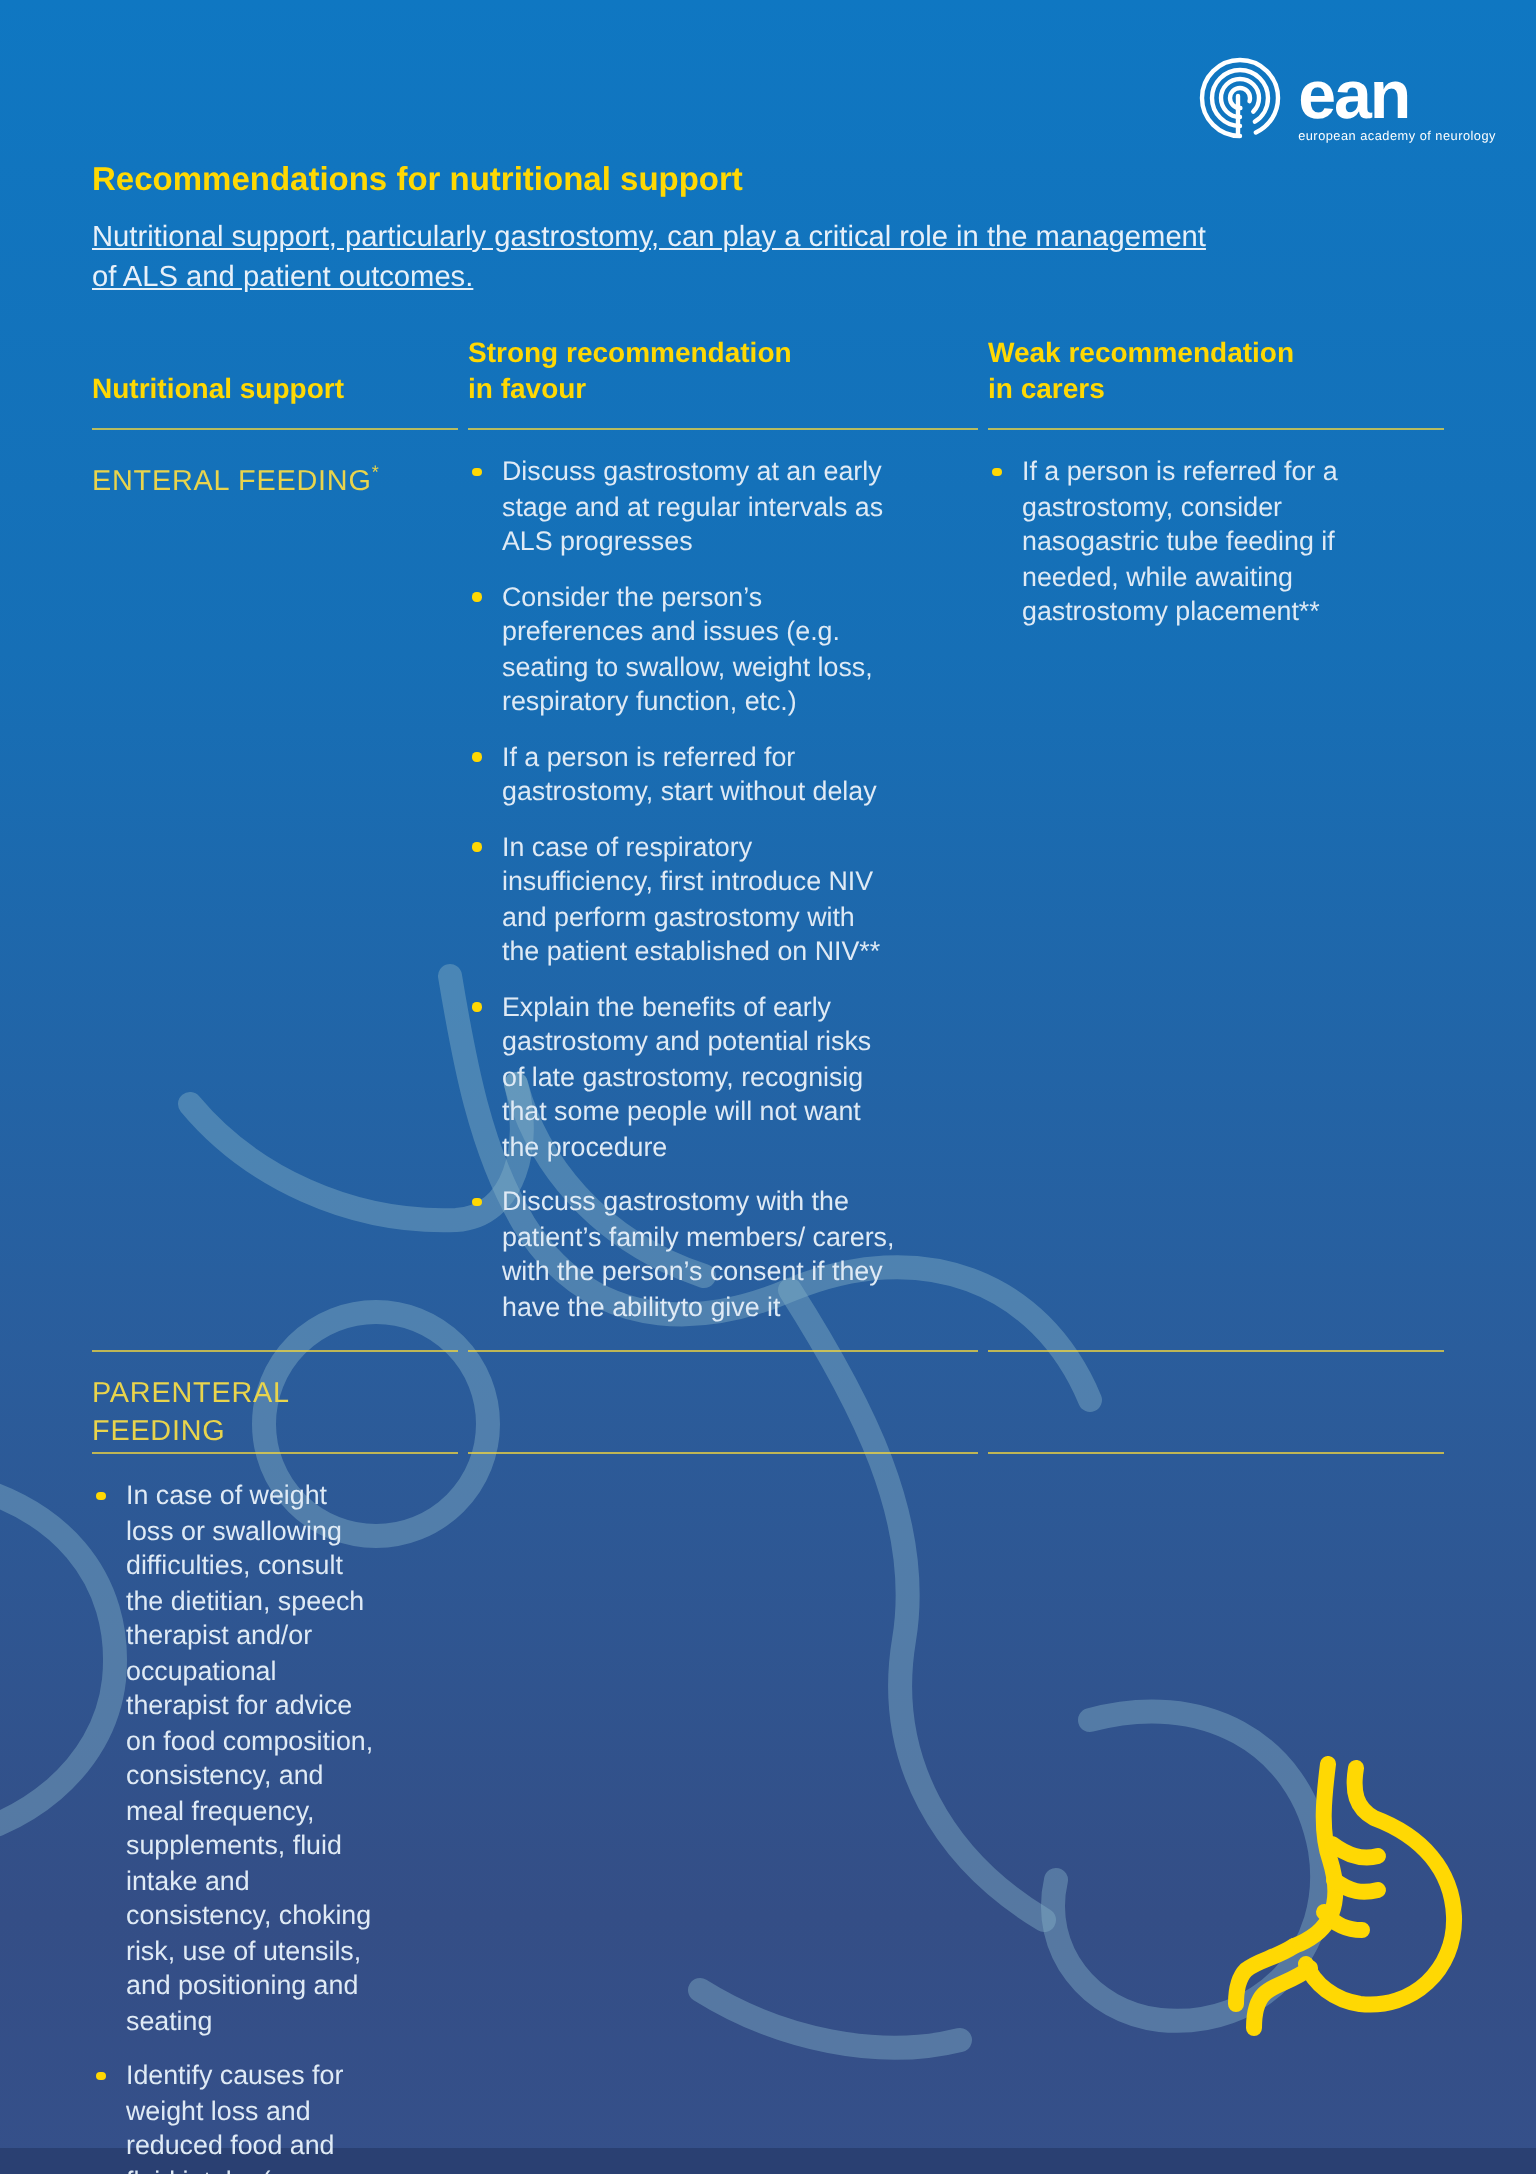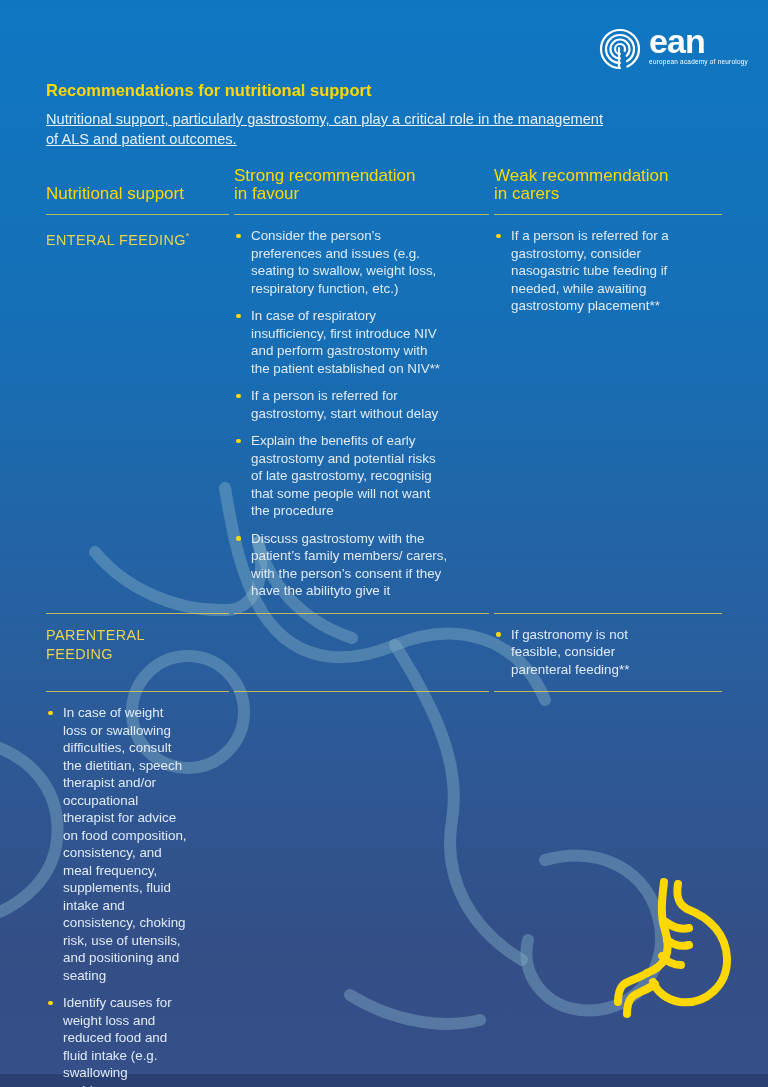--- a/index.html
+++ b/index.html
@@ -9,33 +9,33 @@
     overflow:hidden;
   }
   .page{
     position:relative;width:768px;height:1087px;overflow:hidden;
     background:linear-gradient(180deg,#0f77c2 0%,#166fb6 30%,#2a5d9c 62%,#344e86 88%,#35508a 100%);
   }
   .decor{position:absolute;left:0;top:0;width:768px;height:1087px;pointer-events:none;}
   .footer-strip{position:absolute;left:0;bottom:0;width:768px;height:13px;background:rgba(14,24,54,.28);}
 
   
-  .logo{position:absolute;top:26px;right:20px;display:flex;align-items:flex-start;gap:7px;z-index:3;}
+  .logo{position:absolute;top:26px;right:20px;display:flex;align-items:flex-end;gap:7px;z-index:3;}
   .logo-txt{display:flex;flex-direction:column;align-items:flex-start;}
   .logo-brand{color:#ffffff;font-weight:bold;font-size:34px;line-height:30px;letter-spacing:-1px;}
   .logo-tag{color:#ffffff;font-size:6.4px;letter-spacing:.25px;margin-top:2px;white-space:nowrap;}
 
   .content{position:absolute;left:46px;top:80px;width:677px;z-index:2;}
   .title{color:#ffd803;font-size:16.5px;font-weight:bold;line-height:20px;margin:0 0 9px 0;}
   .intro{color:#e7f0f9;font-size:14.6px;line-height:20px;margin:0;white-space:pre-line;text-decoration:underline;}
 
   .rec-table{margin-top:18px;}
   .grid-row{display:grid;grid-template-columns:188px 260px 229px;align-items:start;}
   .thead{align-items:end;}
-  .th{color:#ffd803;font-weight:normal;font-size:17px;line-height:18px;white-space:pre-line;padding-bottom:11px;}
+  .th{color:#ffd803;font-weight:bold;font-size:14px;line-height:18px;white-space:pre-line;padding-bottom:11px;}
   .divider{display:flex;gap:5px;}
   .divider i{display:block;height:1px;background:rgba(247,216,60,.72);}
   .divider i:nth-child(1){width:183px;}
   .divider i:nth-child(2){width:255px;}
   .divider i:nth-child(3){width:228px;}
 
   .cat{color:#e9d44c;font-size:14.4px;line-height:19px;letter-spacing:.4px;padding-top:12px;white-space:pre-line;}
   .cat sup{font-size:9px;}
   ul.bullets{list-style:none;margin:0;padding:12px 0 3px 0;}
   ul.bullets li{
@@ -101,47 +101,43 @@
       <div class="divider">
           <i></i>
           <i></i>
           <i></i>
         </div>
       <div>
           <div class="grid-row">
             <div class="cat">ENTERAL FEEDING<sup>*</sup></div>
             <div>
               <ul class="bullets">
+                <li>Discuss gastrostomy at an early stage and at regular intervals as ALS progresses</li>
                 <li>Consider the person’s preferences and issues (e.g. seating to swallow, weight loss, respiratory function, etc.)</li>
+                <li>If a person is referred for gastrostomy, start without delay</li>
                 <li>In case of respiratory insufficiency, first introduce NIV and perform gastrostomy with the patient established on NIV**</li>
-                <li>If a person is referred for gastrostomy, start without delay</li>
                 <li>Explain the benefits of early gastrostomy and potential risks of late gastrostomy, recognisig that some people will not want the procedure</li>
                 <li>Discuss gastrostomy with the patient’s family members/ carers, with the person’s consent if they have the abilityto give it</li>
               </ul>
             </div>
             <div>
               <ul class="bullets">
                 <li>If a person is referred for a gastrostomy, consider nasogastric tube feeding if needed, while awaiting gastrostomy placement**</li>
               </ul>
             </div>
           </div>
           <div class="divider">
             <i></i>
             <i></i>
             <i></i>
           </div>
           <div class="grid-row">
             <div class="cat">PARENTERAL
 FEEDING</div>
             <div></div>
-            <div>
-              <ul class="bullets">
-                <li>If gastronomy is not feasible, consider parenteral feeding**</li>
-              </ul>
-            </div>
           </div>
           <div class="divider">
             <i></i>
             <i></i>
             <i></i>
           </div>
           <div class="grid-row">
             <div>
               <ul class="bullets">
                 <li>In case of weight loss or swallowing difficulties, consult the dietitian, speech therapist and/or occupational therapist for advice on food composition, consistency, and meal frequency, supplements, fluid intake and consistency, choking risk, use of utensils, and positioning and seating</li>

